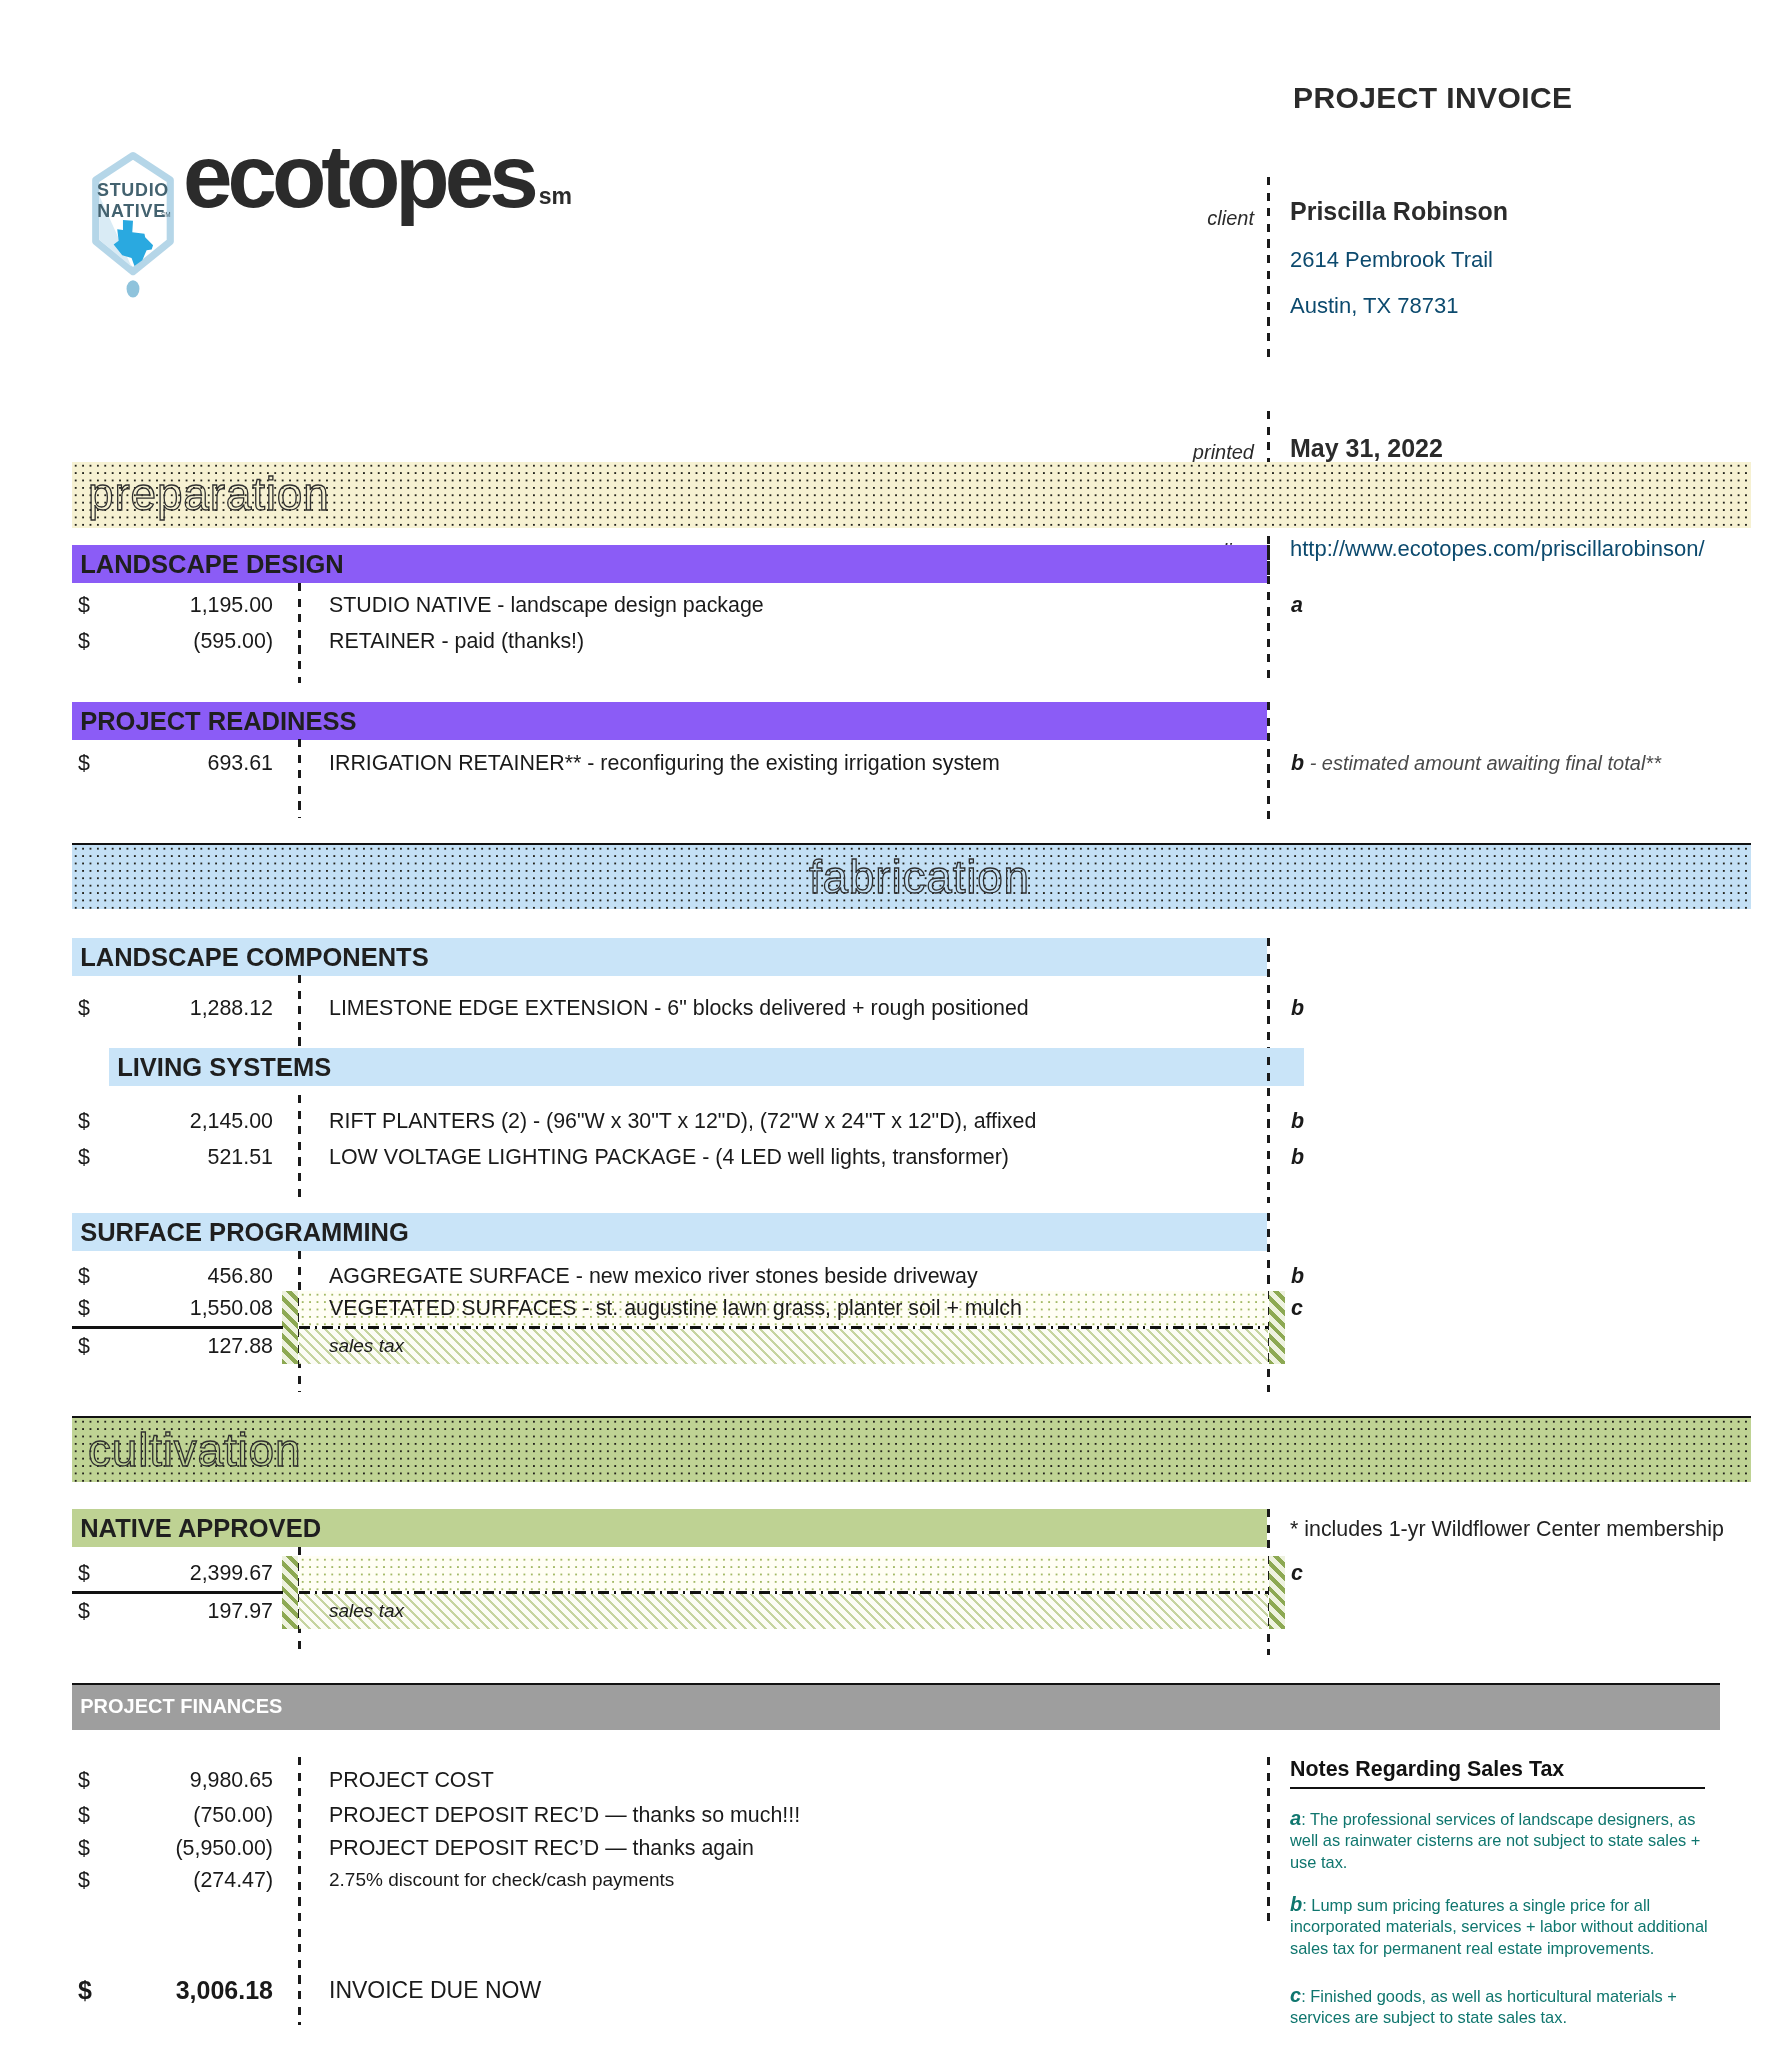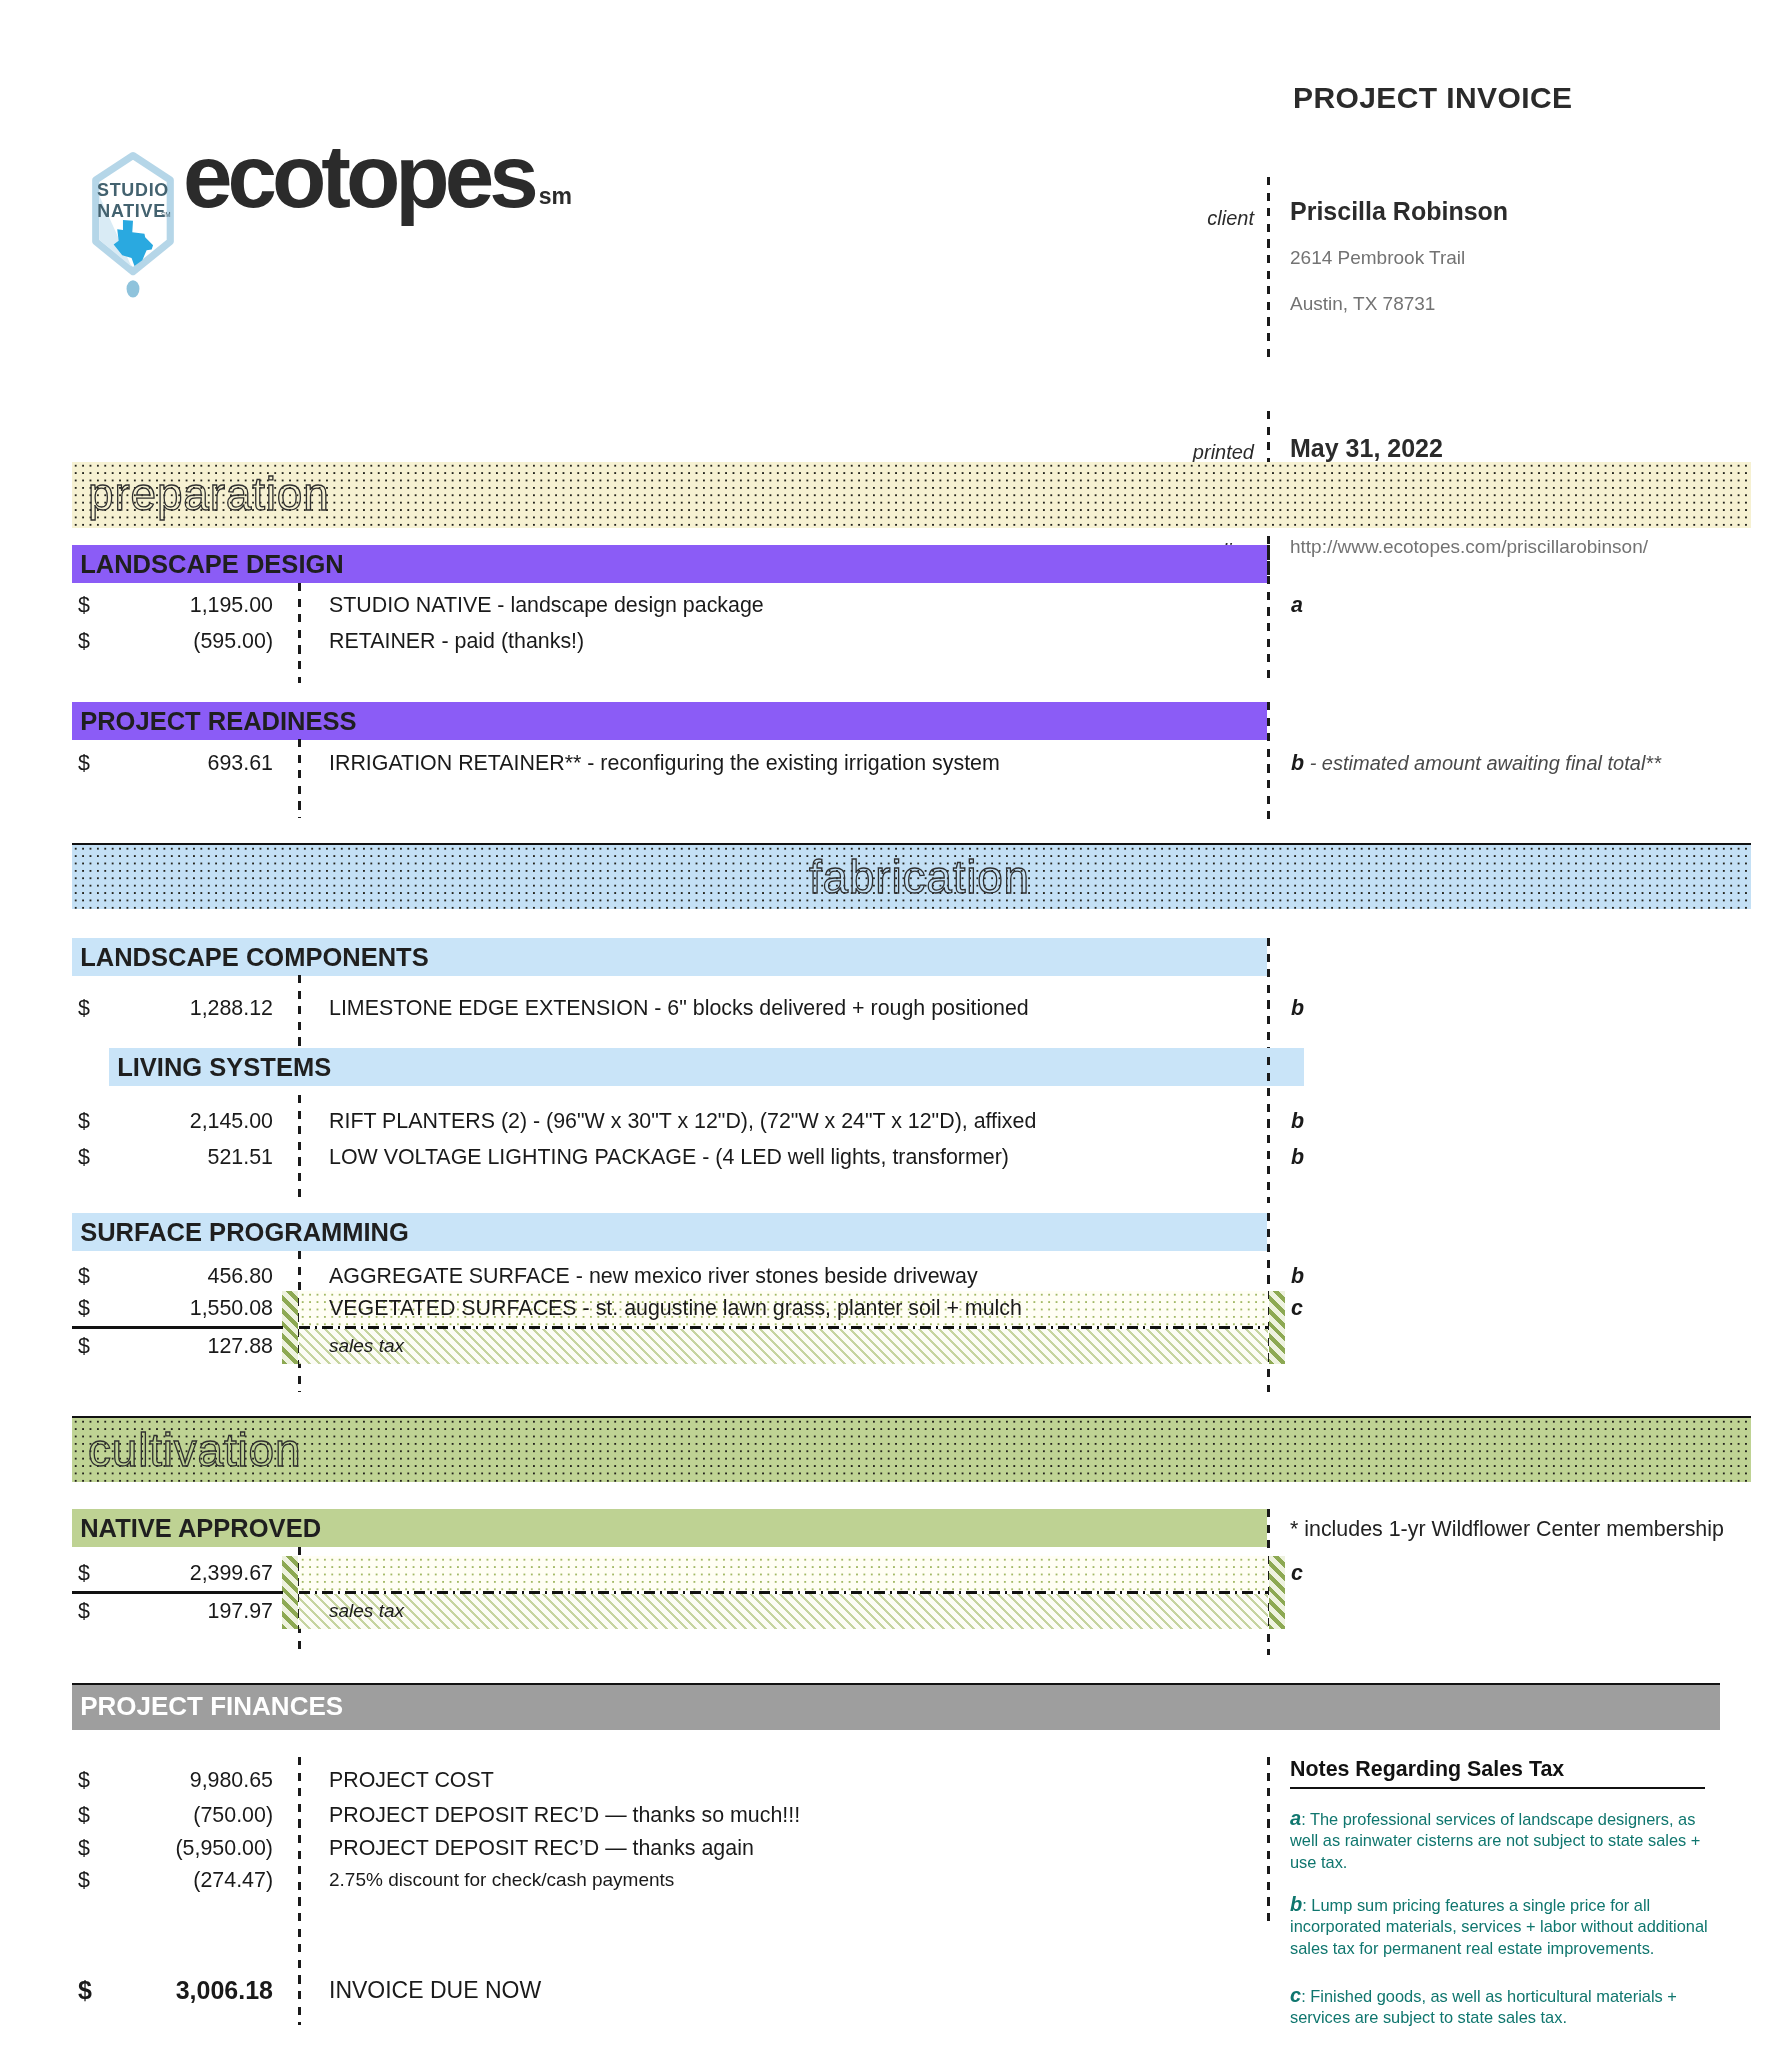--- a/index.html
+++ b/index.html
@@ -3,21 +3,21 @@
 <meta charset="utf-8">
 <style>
   html,body{margin:0;padding:0;background:#ffffff;}
   body{font-family:"Liberation Sans", sans-serif; color:#1a1a1a;}
   #page{position:relative;width:1773px;height:2068px;background:#fff;overflow:hidden;}
   .abs{position:absolute;}
 
   
   .doc-title{font-size:30px;font-weight:bold;color:#2b2b2b;letter-spacing:0.4px;}
   .hlabel{font-style:italic;font-size:20px;color:#2b2b2b;text-align:right;width:308px;left:946px;}
-  .hval{left:1290px;font-size:19px;color:#737373;}
+  .hval{left:1290px;font-size:22px;color:#0c4a6e;}
   .hval.bold{font-weight:bold;font-size:25px;color:#2b2b2b;}
   .vdash{width:2.5px;background:repeating-linear-gradient(180deg,#1a1a1a 0 8.2px,transparent 8.2px 15.6px);}
   .hdashdot{height:2.5px;background:repeating-linear-gradient(90deg,#111 0 10.7px,transparent 10.7px 15.6px,#111 15.6px 18px,transparent 18px 23px);}
   .solidline{height:2.5px;background:#111;}
 
   
   .wordmark{font-size:89px;font-weight:bold;letter-spacing:-5px;color:#2b2b2b;line-height:1;}
   .wordmark-sm{font-size:23px;font-weight:bold;letter-spacing:0;color:#2b2b2b;}
 
   
@@ -26,21 +26,21 @@
   .band-prep{background-color:#f6f1d2;}
   .band-fab{background-color:#c4e0f5;border-top:2.5px solid #111;}
   .band-cult{background-color:#bfd394;border-top:2.5px solid #111;}
   .band-label{font-size:46px;line-height:64px;padding-left:16px;color:transparent;-webkit-text-stroke:1.3px #2f2f2f;letter-spacing:0.8px;}
 
   
   .ghdr{left:72px;width:1195px;height:38px;line-height:38px;font-size:25.5px;font-weight:bold;padding-left:8.2px;box-sizing:border-box;color:#1f1f1f;}
   .ghdr-yellow{background:#8b5cf6;}
   .ghdr-blue{background:#c9e4f8;}
   .ghdr-green{background:#bed293;}
-  .fin-band{left:72px;width:1648px;height:47px;box-sizing:border-box;border-top:2.5px solid #111;background:#9e9e9e;color:#ffffff;font-size:26px;font-weight:bold;line-height:43px;padding-left:8.2px;}
+  .fin-band{left:72px;width:1648px;height:47px;box-sizing:border-box;border-top:2.5px solid #111;background:#9e9e9e;color:#ffffff;font-size:20px;font-weight:bold;line-height:43px;padding-left:8.2px;}
 
   
   .row-line{height:36px;line-height:36px;font-size:21.4px;color:#1a1a1a;}
   .cur{left:78px;width:33px;}
   .amt{left:89px;width:184px;text-align:right;}
   .desc{left:329px;width:929px;white-space:nowrap;}
   .note{left:1291px;font-weight:bold;font-style:italic;font-size:21.4px;}
   .note-suffix{font-weight:normal;font-style:italic;font-size:20px;color:#4a4a4a;}
   .italic{font-style:italic;}
   .small-desc{font-size:19px;}

